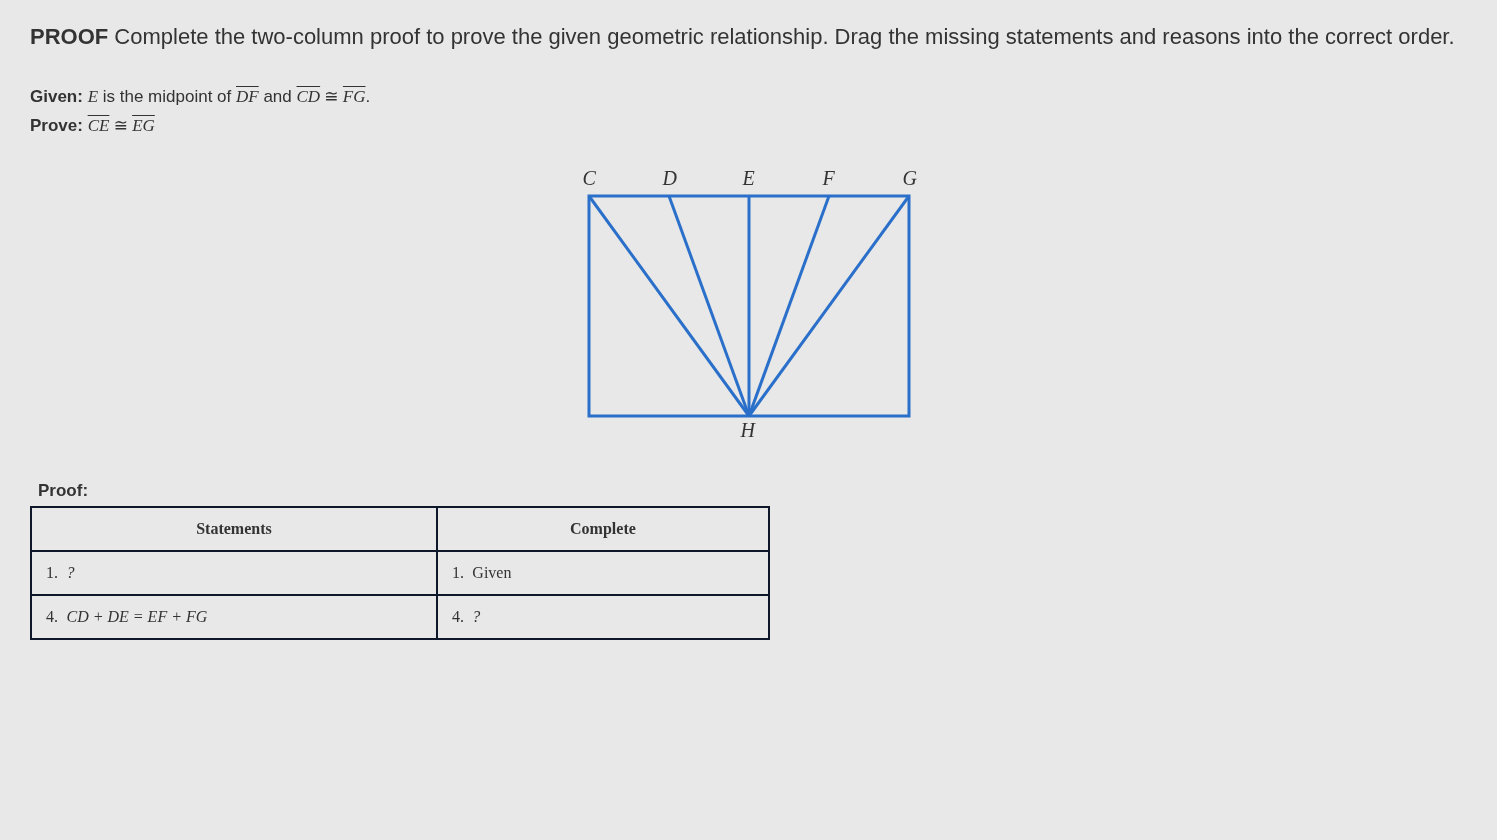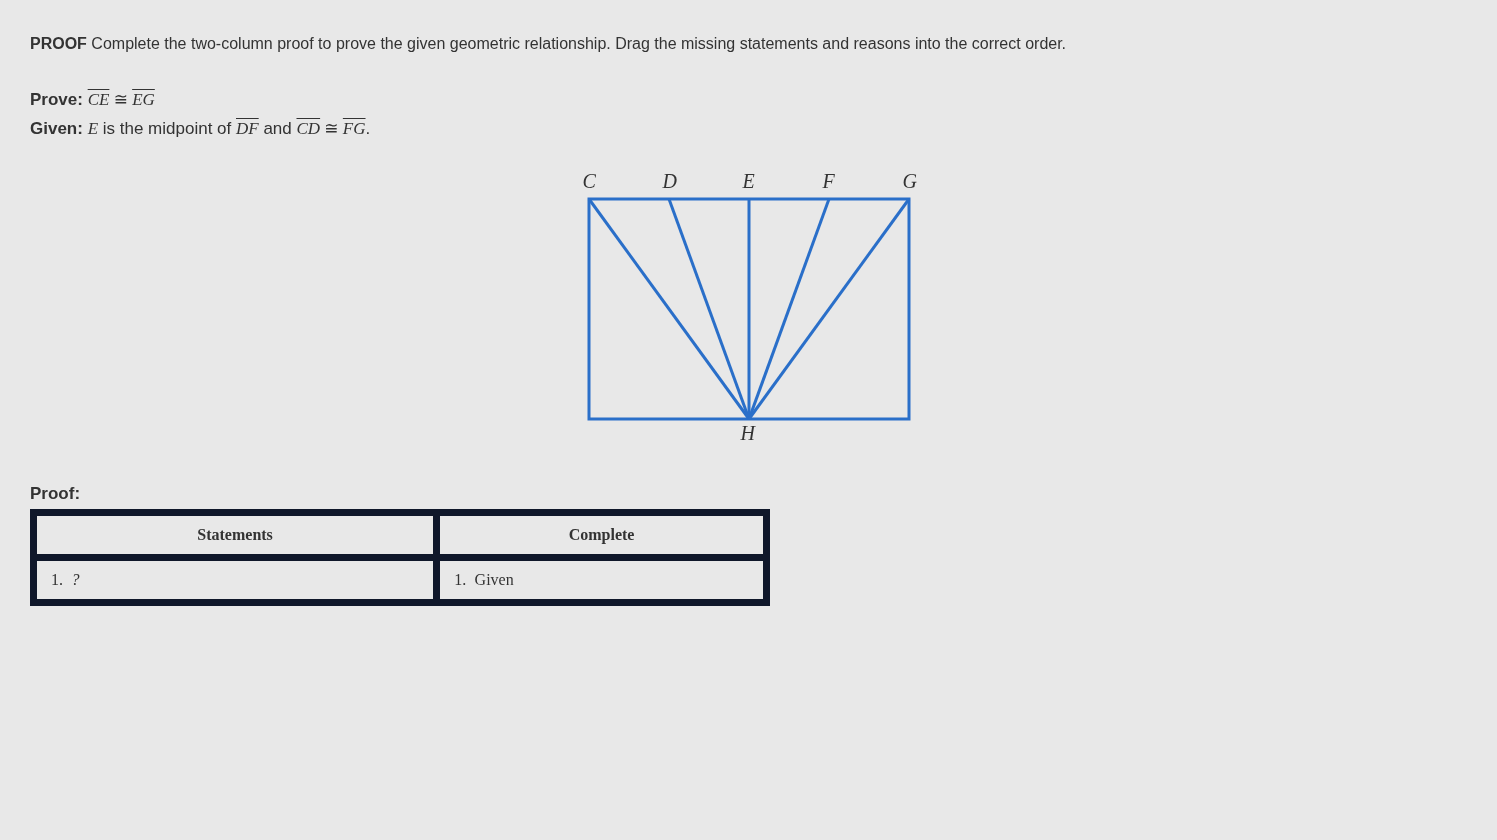--- a/index.html
+++ b/index.html
@@ -9,24 +9,23 @@
     }
     body {
       font-family: Arial, Helvetica, sans-serif;
       background: #e8e8e8;
       width: 1497px;
       height: 840px;
       padding: 20px 30px;
       color: #333;
     }
     .header-text {
-      font-size: 16px;
+      font-size: 22px;
       line-height: 1.5;
       margin-bottom: 30px;
-      margin-top: 12px;
     }
     .bold {
       font-weight: bold;
     }
     .given-prove {
       font-size: 17px;
       line-height: 1.7;
       margin-bottom: 20px;
     }
     .overline {
@@ -48,28 +47,29 @@
     }
     .diagram {
       position: relative;
       width: 380px;
       height: 290px;
     }
     .proof-label {
       font-weight: bold;
       font-size: 17px;
       margin-bottom: 5px;
+      margin-left: 8px;
     }
     table.proof-table {
       border-collapse: collapse;
       width: 740px;
     }
     table.proof-table th,
     table.proof-table td {
-      border: 7px solid #0f172a;
+      border: 2px solid #0f172a;
       padding: 10px 14px;
       text-align: left;
       font-size: 16px;
       height: 44px;
     }
     table.proof-table th {
       font-weight: normal;
       text-align: center;
       font-family: 'Times New Roman', serif;
     }
@@ -109,26 +109,26 @@
 </head>
 <body>
 
 <div class="header-text">
   <span class="bold">PROOF</span>
   <span>Complete the two-column proof to prove the given geometric relationship. Drag the missing statements and reasons into the correct order.</span>
 </div>
 
 <div class="given-prove">
   <div>
+    <span class="bold">Given:</span>
+    <span class="italic-var">E</span><span> is the midpoint of </span><span class="overline">DF</span><span> and </span><span class="overline">CD</span><span class="congruent"> ≅ </span><span class="overline">FG</span><span>.</span>
+  </div>
+  <div>
     <span class="bold">Prove:</span>
     <span class="overline">CE</span><span class="congruent"> ≅ </span><span class="overline">EG</span>
-  </div>
-  <div>
-    <span class="bold">Given:</span>
-    <span class="italic-var">E</span><span> is the midpoint of </span><span class="overline">DF</span><span> and </span><span class="overline">CD</span><span class="congruent"> ≅ </span><span class="overline">FG</span><span>.</span>
   </div>
 </div>
 
 <div class="diagram-container">
   <div class="diagram">
     <svg width="380" height="290">
       <rect x="30" y="35" width="320" height="220" fill="none" stroke="#2a6fc9" stroke-width="3"></rect>
       <line x1="30" y1="35" x2="190" y2="255" stroke="#2a6fc9" stroke-width="3"></line>
       <line x1="110" y1="35" x2="190" y2="255" stroke="#2a6fc9" stroke-width="3"></line>
       <line x1="190" y1="35" x2="190" y2="255" stroke="#2a6fc9" stroke-width="3"></line>
@@ -157,14 +157,24 @@
     <tr>
       <td>
         <span class="num-prefix">1.</span>
         <span class="math">?</span>
       </td>
       <td>
         <span class="num-prefix">1.</span>
         <span style="font-family:'Times New Roman',serif;margin-top:38px;">Given</span>
       </td>
     </tr>
+    <tr>
+      <td>
+        <span class="num-prefix">4.</span>
+        <span class="math">CD + DE = EF + FG</span>
+      </td>
+      <td>
+        <span class="num-prefix">4.</span>
+        <span class="math">?</span>
+      </td>
+    </tr>
   </tbody>
 </table>
 
 </body></html>

